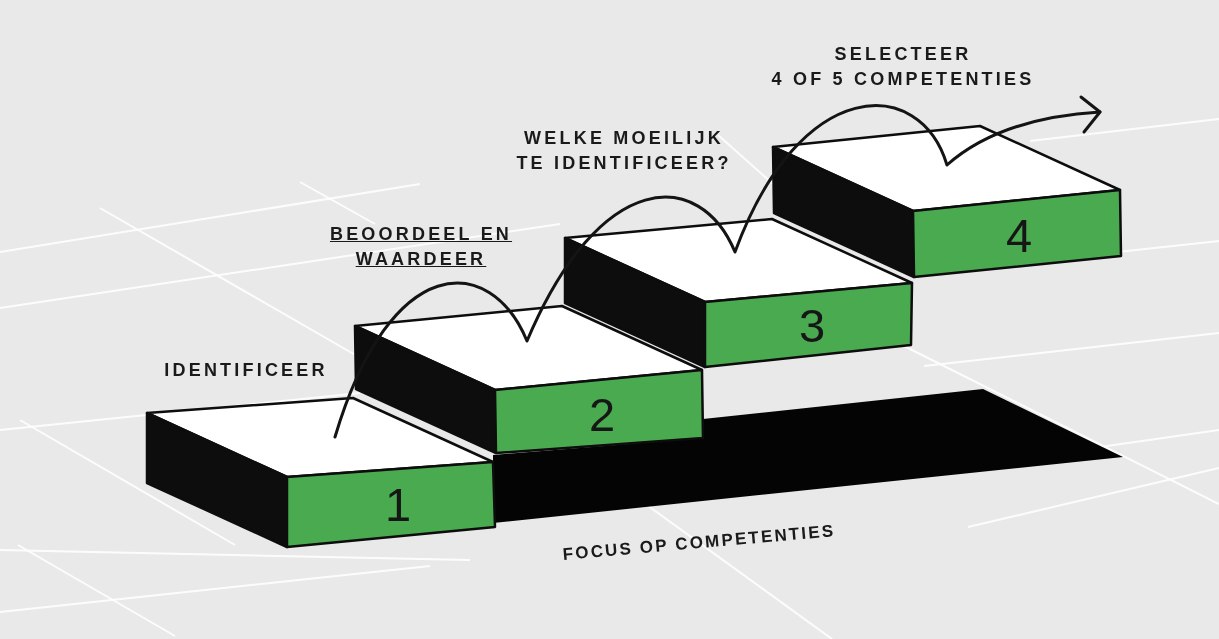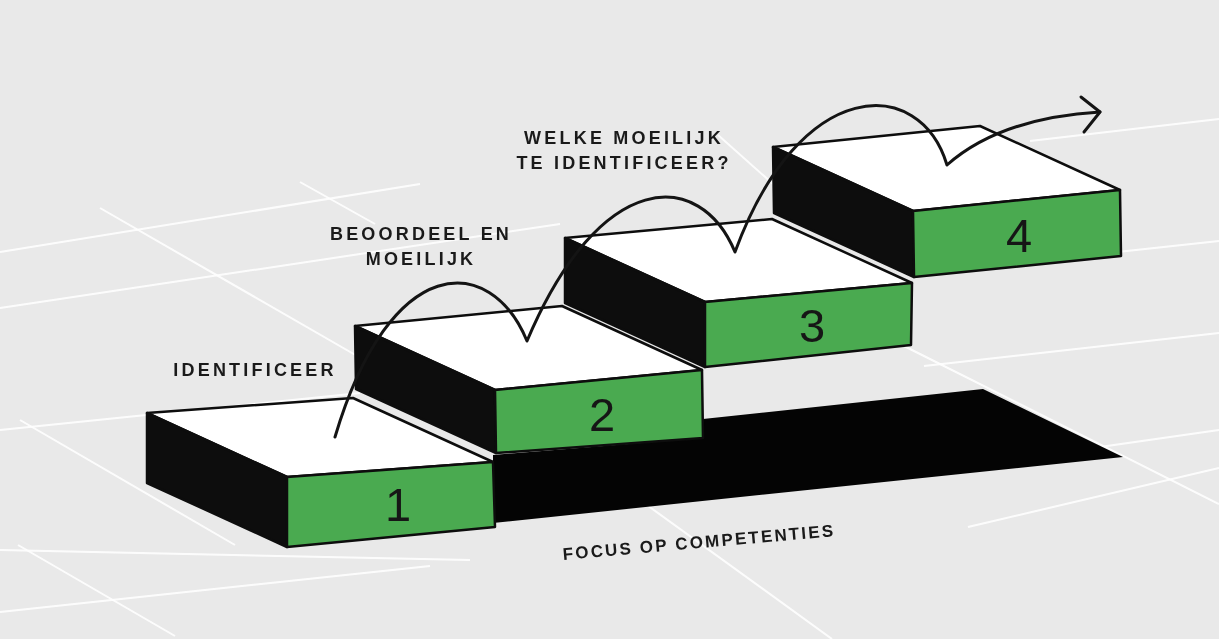--- a/index.html
+++ b/index.html
@@ -93,30 +93,34 @@
            Q1000,118 1100,112"></path>
       <path class="arrow" d="M1081,97 L1100,112 L1084,132"></path>
     </g>
 
     <text class="step-number" x="398" y="521">1</text>
     <text class="step-number" x="602" y="431">2</text>
     <text class="step-number" x="812" y="342">3</text>
     <text class="step-number" x="1019" y="252">4</text>
   </svg>
 
-  <div class="label" style="left:246px; top:358px;margin-left:9px;">
+  <div class="label" style="left:246px; top:358px;">
     <div>IDENTIFICEER</div>
   </div>
 
-  <div class="label" style="left:421px; top:222px;">
+  <div class="label" style="left:421px; top:222px;text-decoration:underline;">
     <div>BEOORDEEL EN</div>
-    <div>MOEILIJK</div>
+    <div>WAARDEER</div>
   </div>
 
   <div class="label" style="left:624px; top:126px;text-align:center;">
     <div>WELKE MOEILIJK</div>
     <div>TE IDENTIFICEER?</div>
   </div>
 
+  <div class="label" style="left:903px; top:42px;">
+    <div>SELECTEER</div>
+    <div>4 OF 5 COMPETENTIES</div>
+  </div>
 
   <div class="label label-focus" style="left:699px; top:530px;">FOCUS OP COMPETENTIES</div>
 
 </div>
 
 </body></html>

